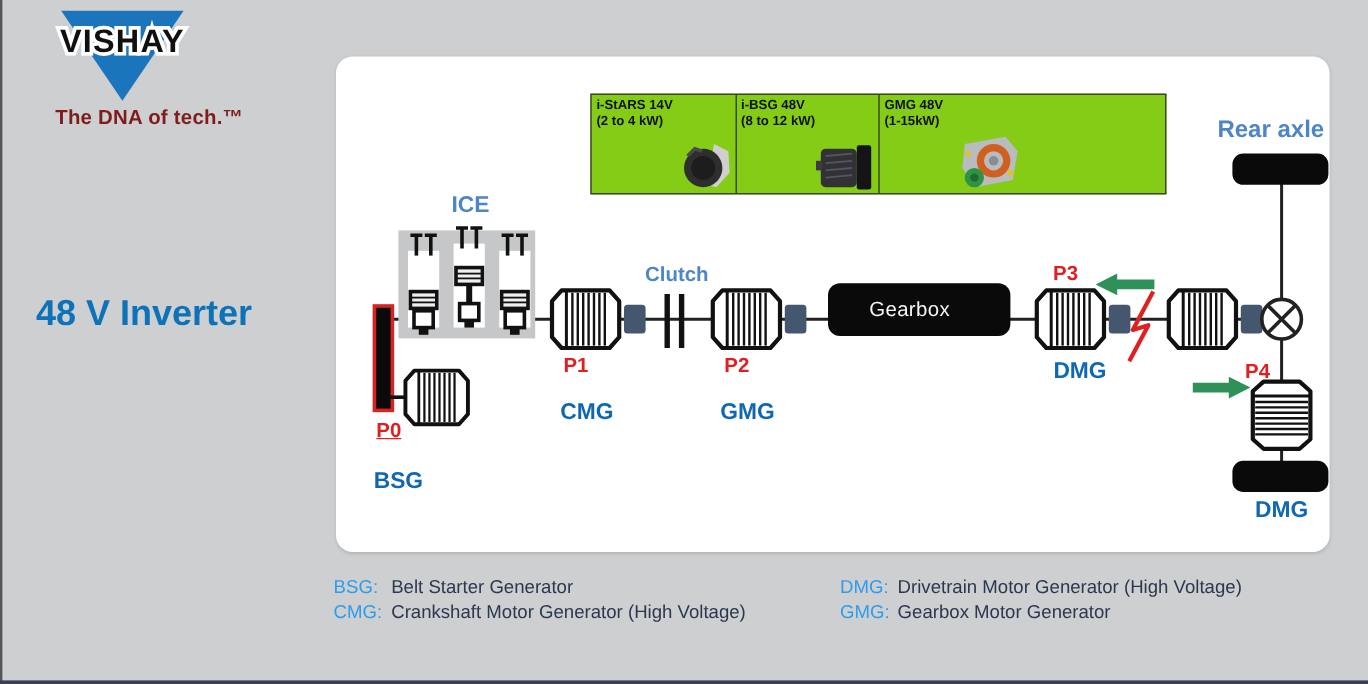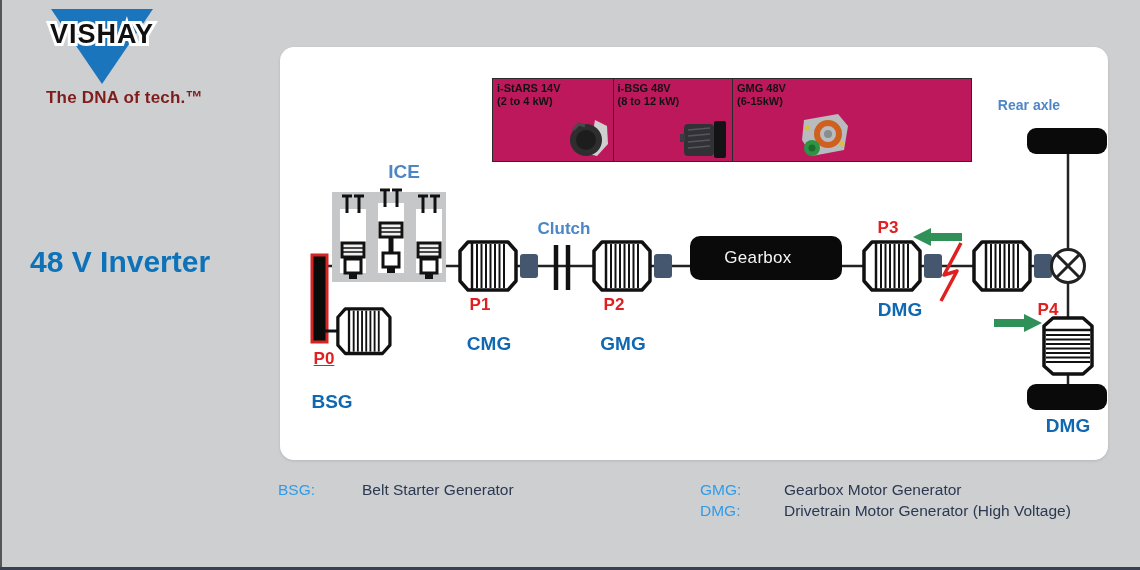--- a/index.html
+++ b/index.html
@@ -20,42 +20,42 @@
   .title{position:absolute;left:30px;top:240px;width:250px;color:#0d72b8;font-weight:bold;font-size:30px;line-height:43px;}
 
   
   .panel{
     position:absolute;left:280px;top:47px;width:828px;height:413px;
     background:#ffffff;border-radius:14px;box-shadow:0 1px 3px rgba(0,0,0,.12);
   }
   .panel-svg{position:absolute;left:0;top:0;width:828px;height:413px;}
 
   
-  .pstrip{position:absolute;left:212px;top:31px;width:480px;height:84px;border:1.5px solid #2a2a2a;display:flex;box-sizing:border-box;background:#be185d;}
+  .pstrip{position:absolute;left:212px;top:31px;width:480px;height:84px;border:1.5px solid #2a2a2a;display:flex;box-sizing:border-box;background:#84cc16;}
   .pcell{position:relative;width:25%;box-sizing:border-box;padding:3px 4px;}
   .pcell + .pcell{border-left:1.5px solid #2a2a2a;}
   .pname,.ppow{font-size:11px;font-weight:bold;color:#111;line-height:1.2;}
   .pimg{position:absolute;right:2px;bottom:1px;}
 
   
   .lbl{position:absolute;text-align:center;font-weight:bold;white-space:nowrap;}
   .lbl.steel{color:#4d86c6;}
   .lbl.red{color:#e02020;font-size:17px;}
   .lbl.blue{color:#1068b3;font-size:19px;}
   .gearbox-label{
     position:absolute;left:410px;top:189px;width:136px;height:44px;
     display:flex;align-items:center;justify-content:center;
     color:#f5f5f5;font-size:17px;letter-spacing:.3px;
   }
 
   
   .legend-col{position:absolute;top:479px;font-size:15.5px;}
   .legend-col.left{left:278px;}
   .legend-col.right{left:700px;}
-  .legend-row{display:flex;line-height:21px;gap:36px;}
+  .legend-row{display:flex;line-height:21px;}
   .legend-abbr{color:#2f9ceb;min-width:48px;}
   .legend-text{color:#2b3850;}
 </style>
 </head>
 <body>
 
 <div class="edge-left"></div>
 <div class="edge-bottom"></div>
 
 <svg class="logo" viewBox="0 0 120 84">
@@ -209,36 +209,36 @@
           <line x1="8" y1="14" x2="30" y2="12"></line>
             <line x1="8" y1="20" x2="30" y2="18"></line>
           <line x1="8" y1="26" x2="30" y2="24"></line>
             <line x1="8" y1="32" x2="30" y2="30"></line>
         </g>
         <rect x="0" y="18" width="5" height="8" fill="#3c3c40"></rect>
       </svg>
     </div>
     <div class="pcell">
       <div class="pname">GMG 48V</div>
-      <div class="ppow">(6-15kW)</div>
+      <div class="ppow">(1-15kW)</div>
       <svg class="pimg" width="52" height="50" viewBox="0 0 52 50">
         <path d="M6,10 L40,4 L50,16 L46,40 L14,46 L4,30 Z" fill="#b9bcbe"></path>
         <circle cx="30" cy="24" r="11" fill="none" stroke="#d06020" stroke-width="6"></circle>
         <circle cx="30" cy="24" r="4" fill="#8a8d90"></circle>
         <circle cx="14" cy="38" r="8" fill="#2f9344"></circle>
         <circle cx="14" cy="38" r="3.5" fill="#1d6b2e"></circle>
         <circle cx="9" cy="18" r="2.5" fill="#d8c238"></circle>
         <circle cx="44" cy="34" r="2.5" fill="#d8c238"></circle>
       </svg>
     </div>
   </div>
 
-  <div class="lbl steel" style="left:92px;top:114px;width:64px;font-size:19px;">ICE</div>
+  <div class="lbl steel" style="left:80px;top:114px;width:64px;font-size:19px;">ICE</div>
   <div class="lbl steel" style="left:244px;top:172px;width:80px;font-size:17px;">Clutch</div>
-  <div class="lbl steel" style="left:693px;top:50px;width:112px;font-size:14px;">Rear axle</div>
+  <div class="lbl steel" style="left:723px;top:50px;width:112px;font-size:20px;">Rear axle</div>
   <div class="gearbox-label">Gearbox</div>
 
   <div class="lbl red" style="left:22px;top:302px;width:44px;text-decoration:underline;">P0</div>
   <div class="lbl blue" style="left:18px;top:344px;width:68px;">BSG</div>
 
   <div class="lbl red" style="left:178px;top:248px;width:44px;">P1</div>
   <div class="lbl blue" style="left:172px;top:286px;width:74px;">CMG</div>
 
   <div class="lbl red" style="left:312px;top:248px;width:44px;">P2</div>
   <div class="lbl blue" style="left:306px;top:286px;width:74px;">GMG</div>
@@ -248,23 +248,27 @@
 
   <div class="lbl red" style="left:748px;top:253px;width:40px;text-align:center;">P4</div>
   <div class="lbl blue" style="left:750px;top:368px;width:76px;">DMG</div>
 </div>
 
 <div class="legend-col left">
   <div class="legend-row">
     <span class="legend-abbr">BSG:</span>
     <span class="legend-text">Belt Starter Generator</span>
   </div>
+  <div class="legend-row">
+    <span class="legend-abbr">CMG:</span>
+    <span class="legend-text">Crankshaft Motor Generator (High Voltage)</span>
+  </div>
 </div>
 <div class="legend-col right">
+  <div class="legend-row">
+    <span class="legend-abbr">DMG:</span>
+    <span class="legend-text">Drivetrain Motor Generator (High Voltage)</span>
+  </div>
   <div class="legend-row">
     <span class="legend-abbr">GMG:</span>
     <span class="legend-text">Gearbox Motor Generator</span>
   </div>
-  <div class="legend-row">
-    <span class="legend-abbr">DMG:</span>
-    <span class="legend-text">Drivetrain Motor Generator (High Voltage)</span>
-  </div>
 </div>
 
 </body></html>

